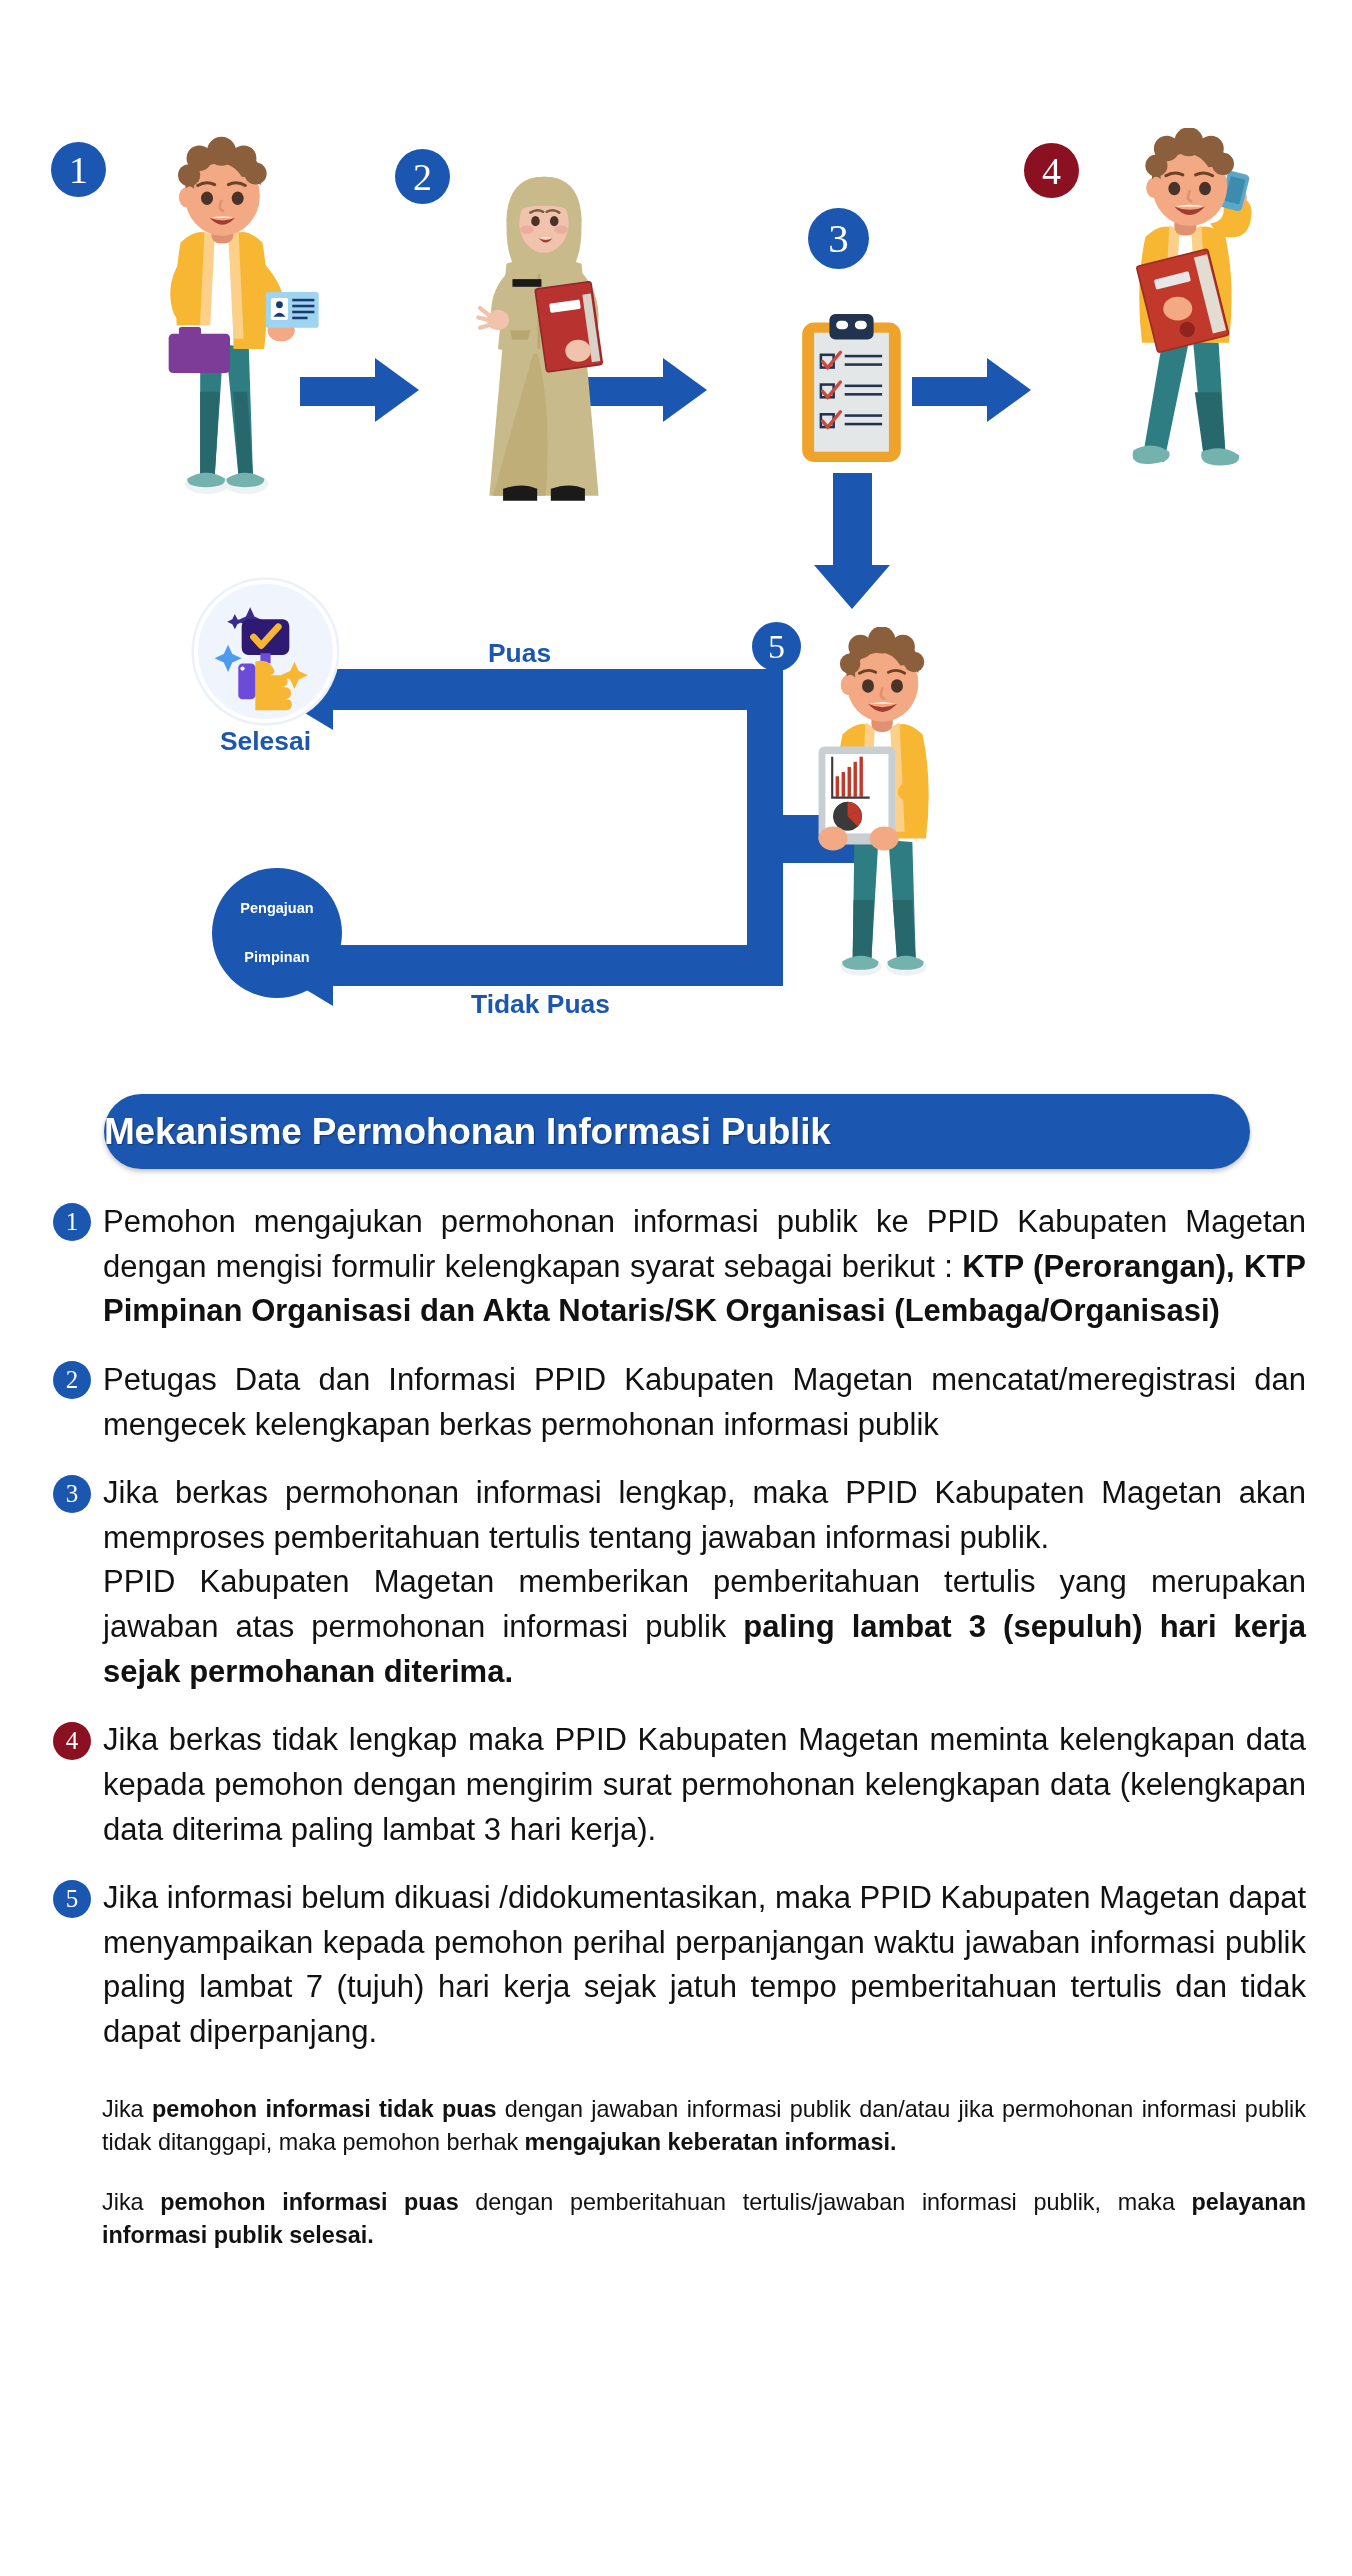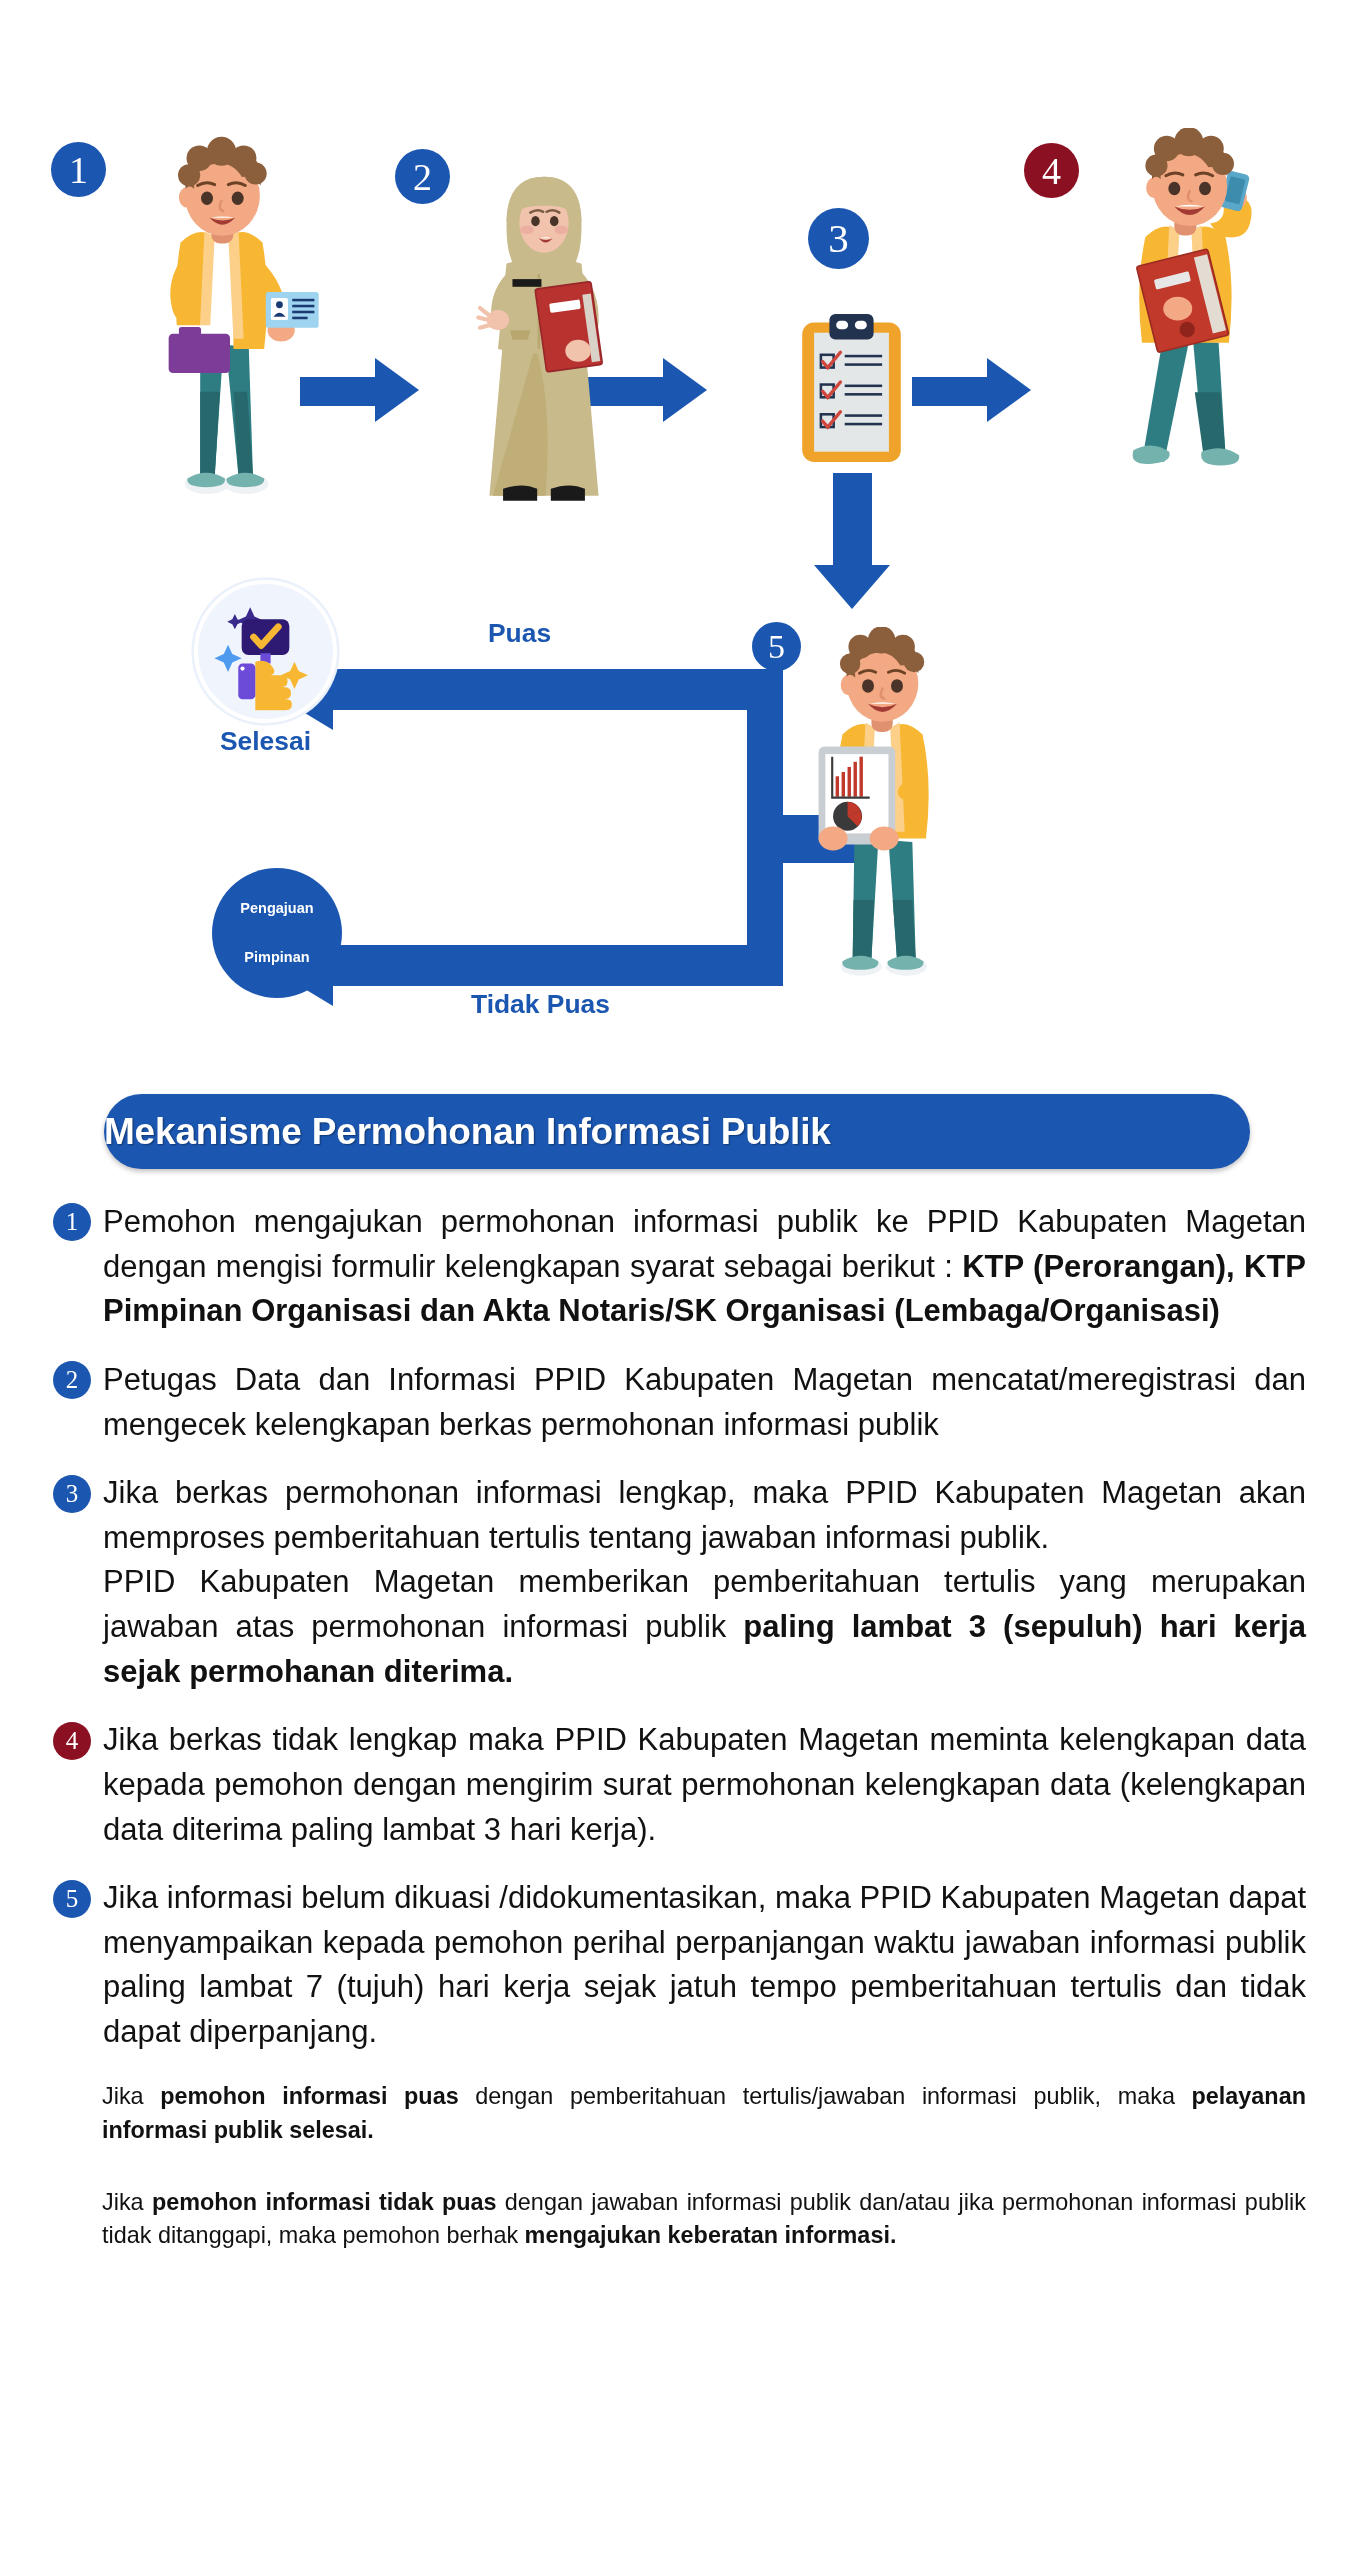--- a/index.html
+++ b/index.html
@@ -513,21 +513,21 @@
                 border-style:solid; border-width:41px 68px 41px 0;
                 border-color:transparent #1B57B1 transparent transparent;"></div>
 
     <div style="position:absolute; left:126px; top:297px; width:426px; height:41px; background:#1B57B1;"></div>
 
     <div style="position:absolute; left:60px; top:276px; width:0; height:0;
                 border-style:solid; border-width:41px 68px 41px 0;
                 border-color:transparent #1B57B1 transparent transparent;"></div>
   </div>
 
-  <div class="flow-label" style="left:488px; top:618px;">Puas</div>
+  <div class="flow-label" style="left:488px; top:638px;">Puas</div>
 
   <div class="flow-label" style="left:471px; top:989px;">Tidak Puas</div>
 
   <div id="node-selesai">
     <div class="halo"></div>
     <svg viewBox="0 0 168 168" width="143" height="143" style="position:absolute; inset:0;" aria-hidden="true">
 
       <path d="M66 32 l5 11 l11 5 l-11 5 l-5 11 l-5 -11 l-11 -5 l11 -5 Z" fill="#3A2A8C"></path>
       <path d="M48 40 l3 6 l6 3 l-6 3 l-3 6 l-3 -6 l-6 -3 l6 -3 Z" fill="#3A2A8C"></path>
       <path d="M40 76 l5 11 l11 5 l-11 5 l-5 11 l-5 -11 l-11 -5 l11 -5 Z" fill="#4E9AEE"></path>
@@ -570,16 +570,16 @@
       <div class="step-text">Jika berkas permohonan informasi lengkap, maka PPID Kabupaten Magetan akan memproses pemberitahuan tertulis tentang jawaban informasi publik.<br>PPID Kabupaten Magetan memberikan pemberitahuan tertulis yang merupakan jawaban atas permohonan informasi publik <b>paling lambat 3 (sepuluh) hari kerja sejak permohanan diterima.</b></div>
     </div>
     <div class="step-row">
       <div class="list-badge maroon">4</div>
       <div class="step-text">Jika berkas tidak lengkap maka PPID Kabupaten Magetan meminta kelengkapan data kepada pemohon dengan mengirim surat permohonan kelengkapan data (kelengkapan data diterima paling lambat 3 hari kerja).</div>
     </div>
     <div class="step-row">
       <div class="list-badge">5</div>
       <div class="step-text">Jika informasi belum dikuasi /didokumentasikan, maka PPID Kabupaten Magetan dapat menyampaikan kepada pemohon perihal perpanjangan waktu jawaban informasi publik paling lambat 7 (tujuh) hari kerja sejak jatuh tempo pemberitahuan tertulis dan tidak dapat diperpanjang.</div>
     </div>
+    <div class="tail-para spaced">Jika <b>pemohon informasi tidak puas</b> dengan jawaban informasi publik dan/atau jika permohonan informasi publik tidak ditanggapi, maka pemohon berhak <b>mengajukan keberatan informasi.</b></div>
     <div class="tail-para">Jika <b>pemohon informasi puas</b> dengan pemberitahuan tertulis/jawaban informasi publik, maka <b>pelayanan informasi publik selesai.</b></div>
-    <div class="tail-para spaced">Jika <b>pemohon informasi tidak puas</b> dengan jawaban informasi publik dan/atau jika permohonan informasi publik tidak ditanggapi, maka pemohon berhak <b>mengajukan keberatan informasi.</b></div>
   </div>
 
 
 </body></html>

